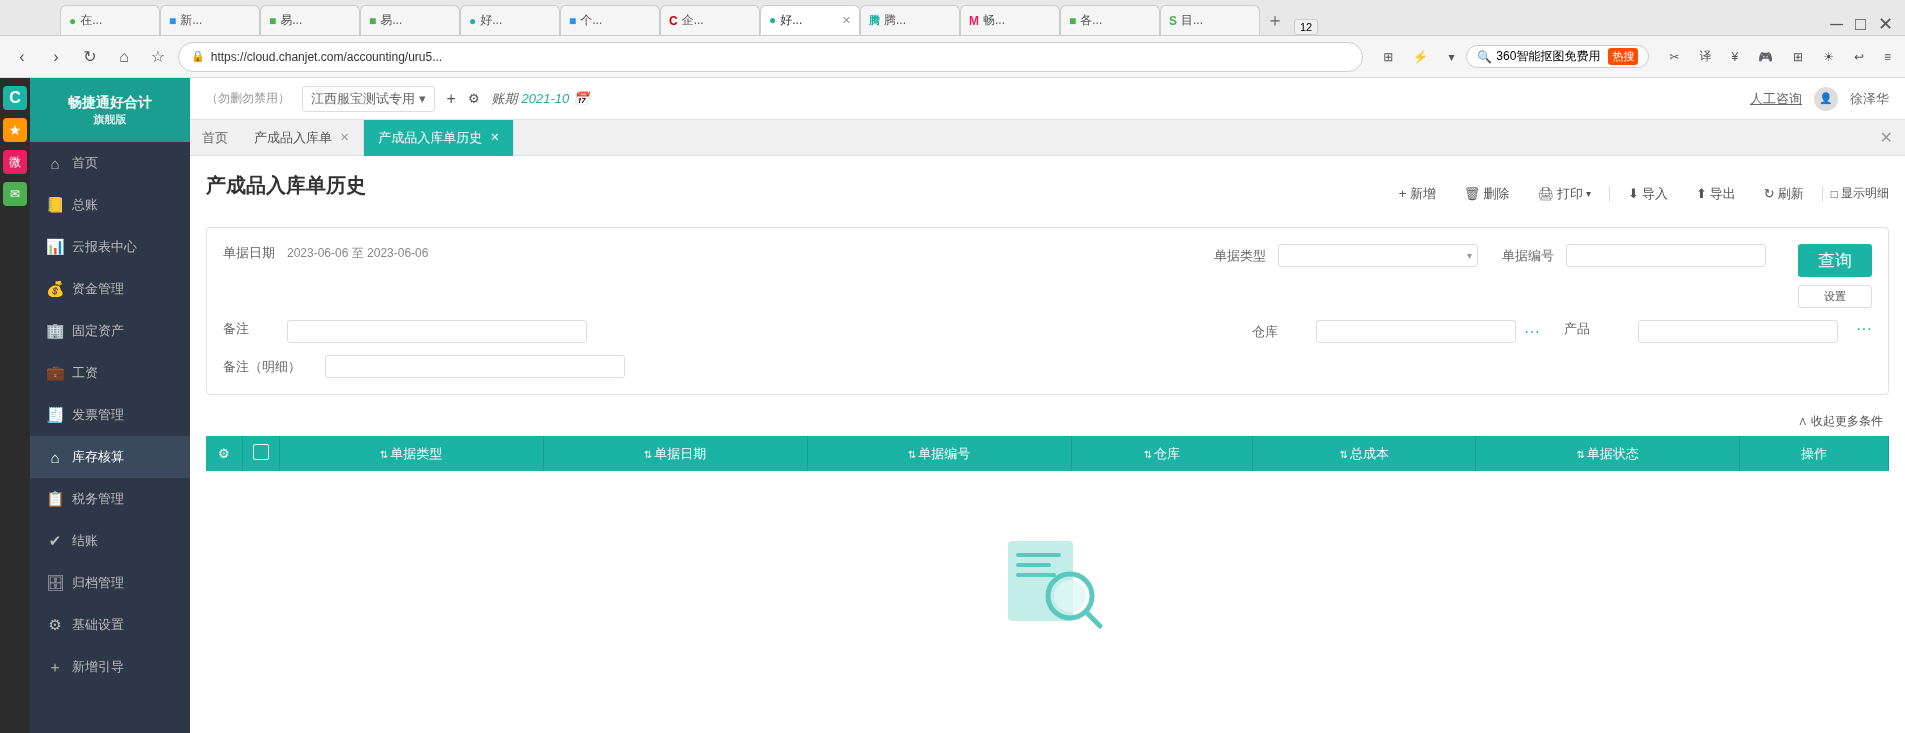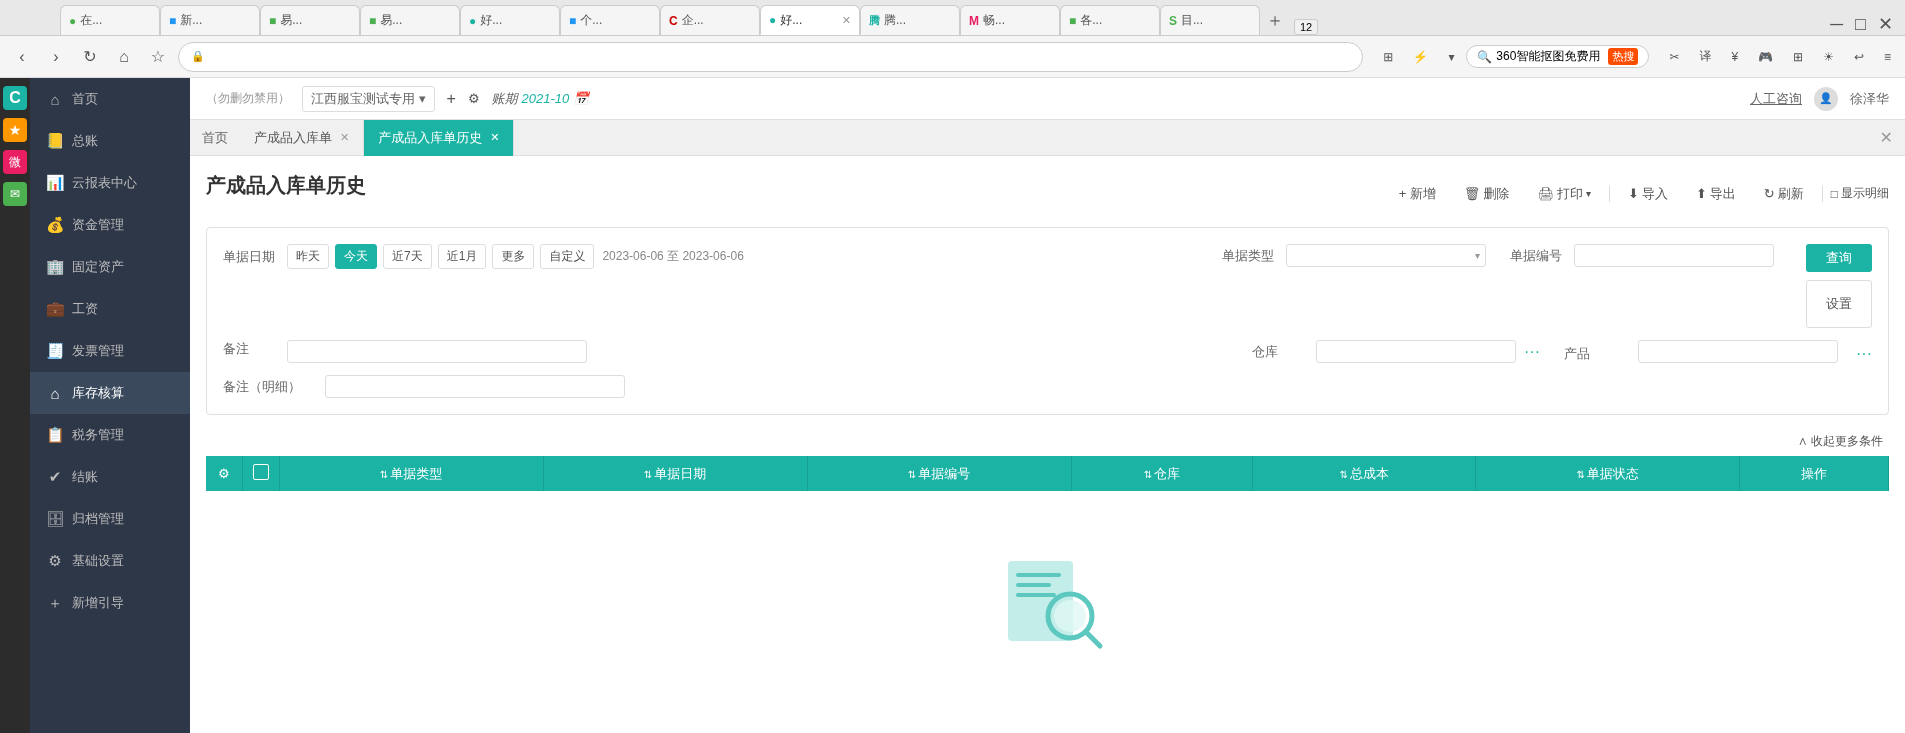--- a/index.html
+++ b/index.html
@@ -83,22 +83,22 @@
     .filter-select { border: 1px solid #ddd; border-radius: 3px; padding: 3px 24px 3px 8px; font-size: 13px; color: #555; background: #fff; min-width: 200px; appearance: none; cursor: pointer; position: relative; }
     .select-wrapper { position: relative; display: inline-flex; align-items: center; }
     .select-arrow { position: absolute; right: 6px; color: #999; font-size: 10px; pointer-events: none; }
     .filter-input { border: 1px solid #ddd; border-radius: 3px; padding: 3px 8px; font-size: 13px; color: #555; width: 200px; }
     .filter-dots { color: #1ab3a4; font-size: 16px; cursor: pointer; }
 
     
     .collapse-row { text-align: right; padding: 6px; cursor: pointer; color: #555; font-size: 12px; }
 
     
-    .query-btn { background: #1ab3a4; color: #fff; border: none; border-radius: 3px; padding: 5px 20px; font-size: 13px; cursor: pointer; }
-    .set-btn { background: #fff; color: #555; border: 1px solid #ddd; border-radius: 3px; padding: 14px 16px; font-size: 13px; cursor: pointer; margin-top: 4px; }
+    .query-btn { background: #1ab3a4; color: #fff; border: none; border-radius: 3px; padding: 5px 20px; font-size: 17px; cursor: pointer; }
+    .set-btn { background: #fff; color: #555; border: 1px solid #ddd; border-radius: 3px; padding: 3px 16px; font-size: 11px; cursor: pointer; margin-top: 4px; }
 
     
     .data-table { width: 100%; border-collapse: collapse; }
     .table-header { background: #1ab3a4; color: #fff; }
     .table-header th { padding: 8px 10px; font-size: 13px; font-weight: normal; text-align: center; border-right: 1px solid #15a090; white-space: nowrap; cursor: pointer; }
     .table-header th .sort-icon { font-size: 10px; margin-right: 2px; }
     .table-header th:first-child { width: 36px; text-align: center; }
     .table-header th:nth-child(2) { width: 36px; text-align: center; }
     .th-check { width: 16px; height: 16px; border: 1px solid #fff; border-radius: 2px; display: inline-block; }
 
@@ -173,20 +173,21 @@
   </div>
 
   <div class="address-bar">
     <div class="nav-btn">‹</div>
     <div class="nav-btn">›</div>
     <div class="nav-btn">↻</div>
     <div class="nav-btn">⌂</div>
     <div class="nav-btn">☆</div>
     <div class="url-bar">
       <span class="secure-icon">🔒</span>
+      <span class="url-text">https://cloud.chanjet.com/accounting/uru5...</span>
     </div>
     <div class="toolbar-icons">
       <div class="toolbar-icon-btn">⊞</div>
       <div class="toolbar-icon-btn">⚡</div>
       <div class="toolbar-icon-btn">▾</div>
     </div>
     <div class="search-bar">
       <span>🔍</span>
       <span>360智能抠图免费用</span>
       <span class="hot-tag">热搜</span>
@@ -214,20 +215,24 @@
       </div>
       <div class="dock-icon" style="background:#e91e63;">
         <span style="color:#fff;font-size:12px;">微</span>
       </div>
       <div class="dock-icon" style="background:#4caf50;">
         <span style="color:#fff;font-size:12px;">✉</span>
       </div>
     </div>
 
     <div class="sidebar">
+      <div class="sidebar-header">
+        <span>畅捷通好合计</span>
+        <span class="sub">旗舰版</span>
+      </div>
       <div class="sidebar-item">
         <span class="s-icon">⌂</span>
         <span>首页</span>
       </div>
       <div class="sidebar-item">
         <span class="s-icon">📒</span>
         <span>总账</span>
       </div>
       <div class="sidebar-item">
         <span class="s-icon">📊</span>
@@ -345,28 +350,20 @@
             </div>
           </div>
         </div>
 
         <div class="filter-section">
 
           <div style="display:flex;align-items:flex-start;gap:24px;margin-bottom:12px;">
 
             <div style="display:flex;align-items:center;gap:8px;flex-wrap:wrap;">
               <span class="filter-label">单据日期</span>
-              <div class="date-filter">
-                <button class="date-btn">昨天</button>
-                <button class="date-btn active">今天</button>
-                <button class="date-btn">近7天</button>
-                <button class="date-btn">近1月</button>
-                <button class="date-btn">更多</button>
-                <button class="date-btn">自定义</button>
-              </div>
               <span class="date-range">2023-06-06 至 2023-06-06</span>
             </div>
 
             <div style="display:flex;align-items:center;gap:8px;margin-left:auto;">
               <span class="filter-label">单据类型</span>
               <div class="select-wrapper">
                 <select class="filter-select">
                   <option></option>
                 </select>
                 <span class="select-arrow">▾</span>
@@ -387,21 +384,21 @@
           <div style="display:flex;align-items:center;gap:24px;margin-bottom:12px;">
             <div style="display:flex;gap:8px;">
               <span class="filter-label">备注</span>
               <input class="filter-input" type="text" value="" style="width: 300px;">
             </div>
             <div style="display:flex;align-items:center;gap:8px;margin-left:auto;">
               <span class="filter-label">仓库</span>
               <input class="filter-input" type="text" value="" style="width: 200px;">
               <span class="filter-dots">···</span>
             </div>
-            <div style="display:flex;align-items:flex-end;gap:18px;">
+            <div style="display:flex;align-items:flex-start;gap:18px;">
               <span class="filter-label">产品</span>
               <input class="filter-input" type="text" value="" style="width: 200px;">
               <span class="filter-dots">···</span>
             </div>
           </div>
 
           <div style="display:flex;align-items:center;gap:24px;">
             <div style="display:flex;align-items:center;gap:24px;">
               <span class="filter-label">备注（明细）</span>
               <input class="filter-input" type="text" value="" style="width: 300px;">

